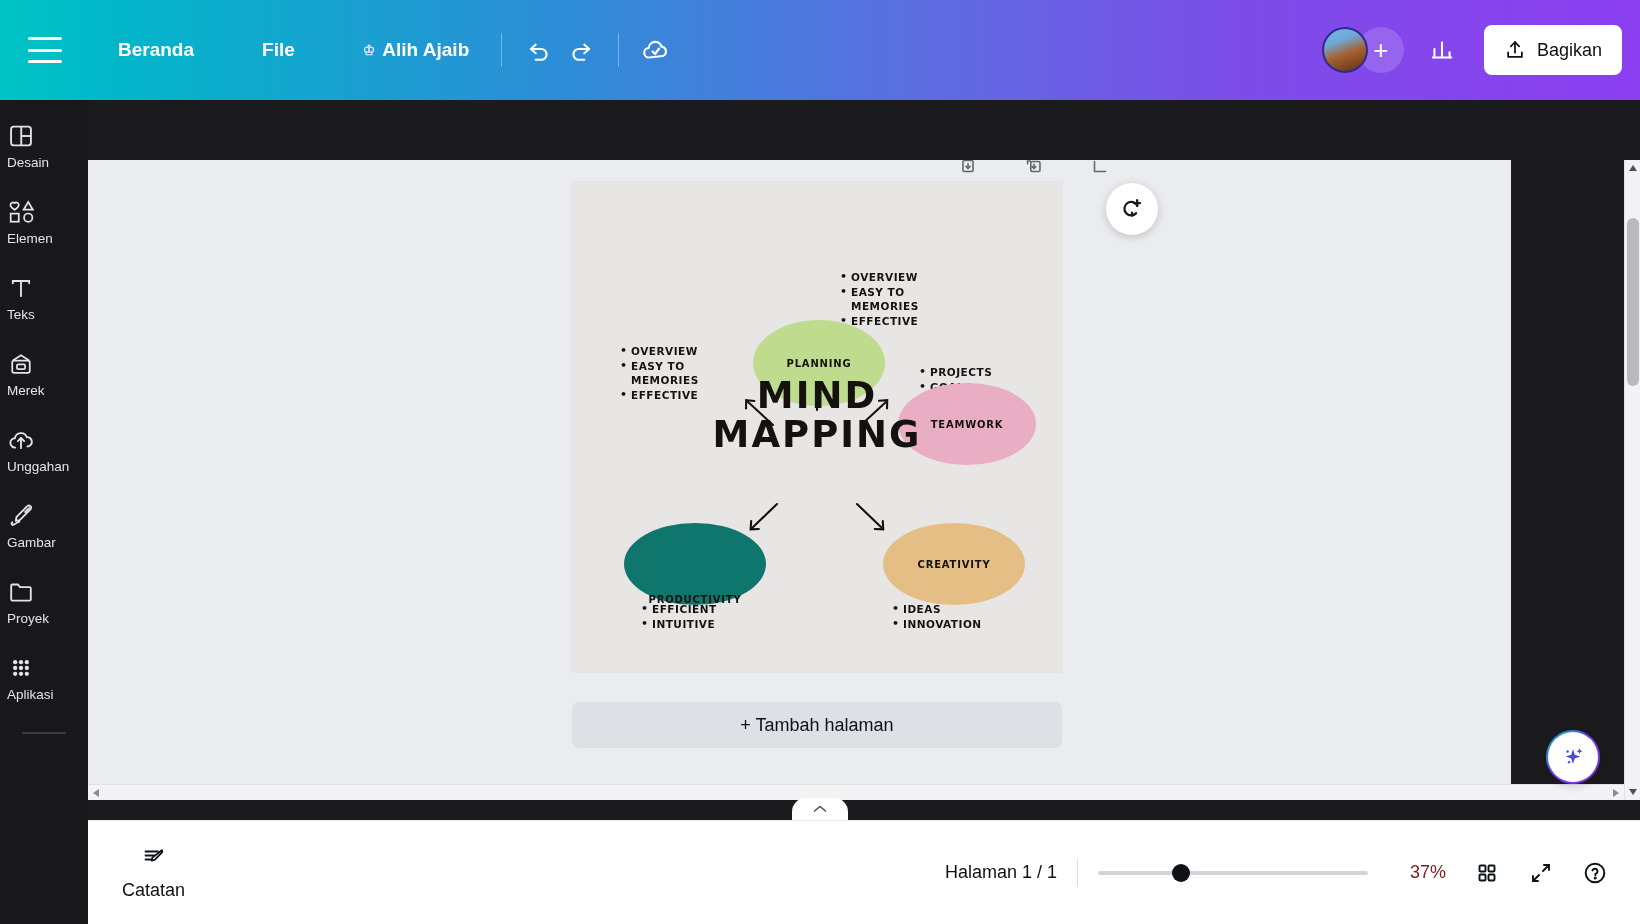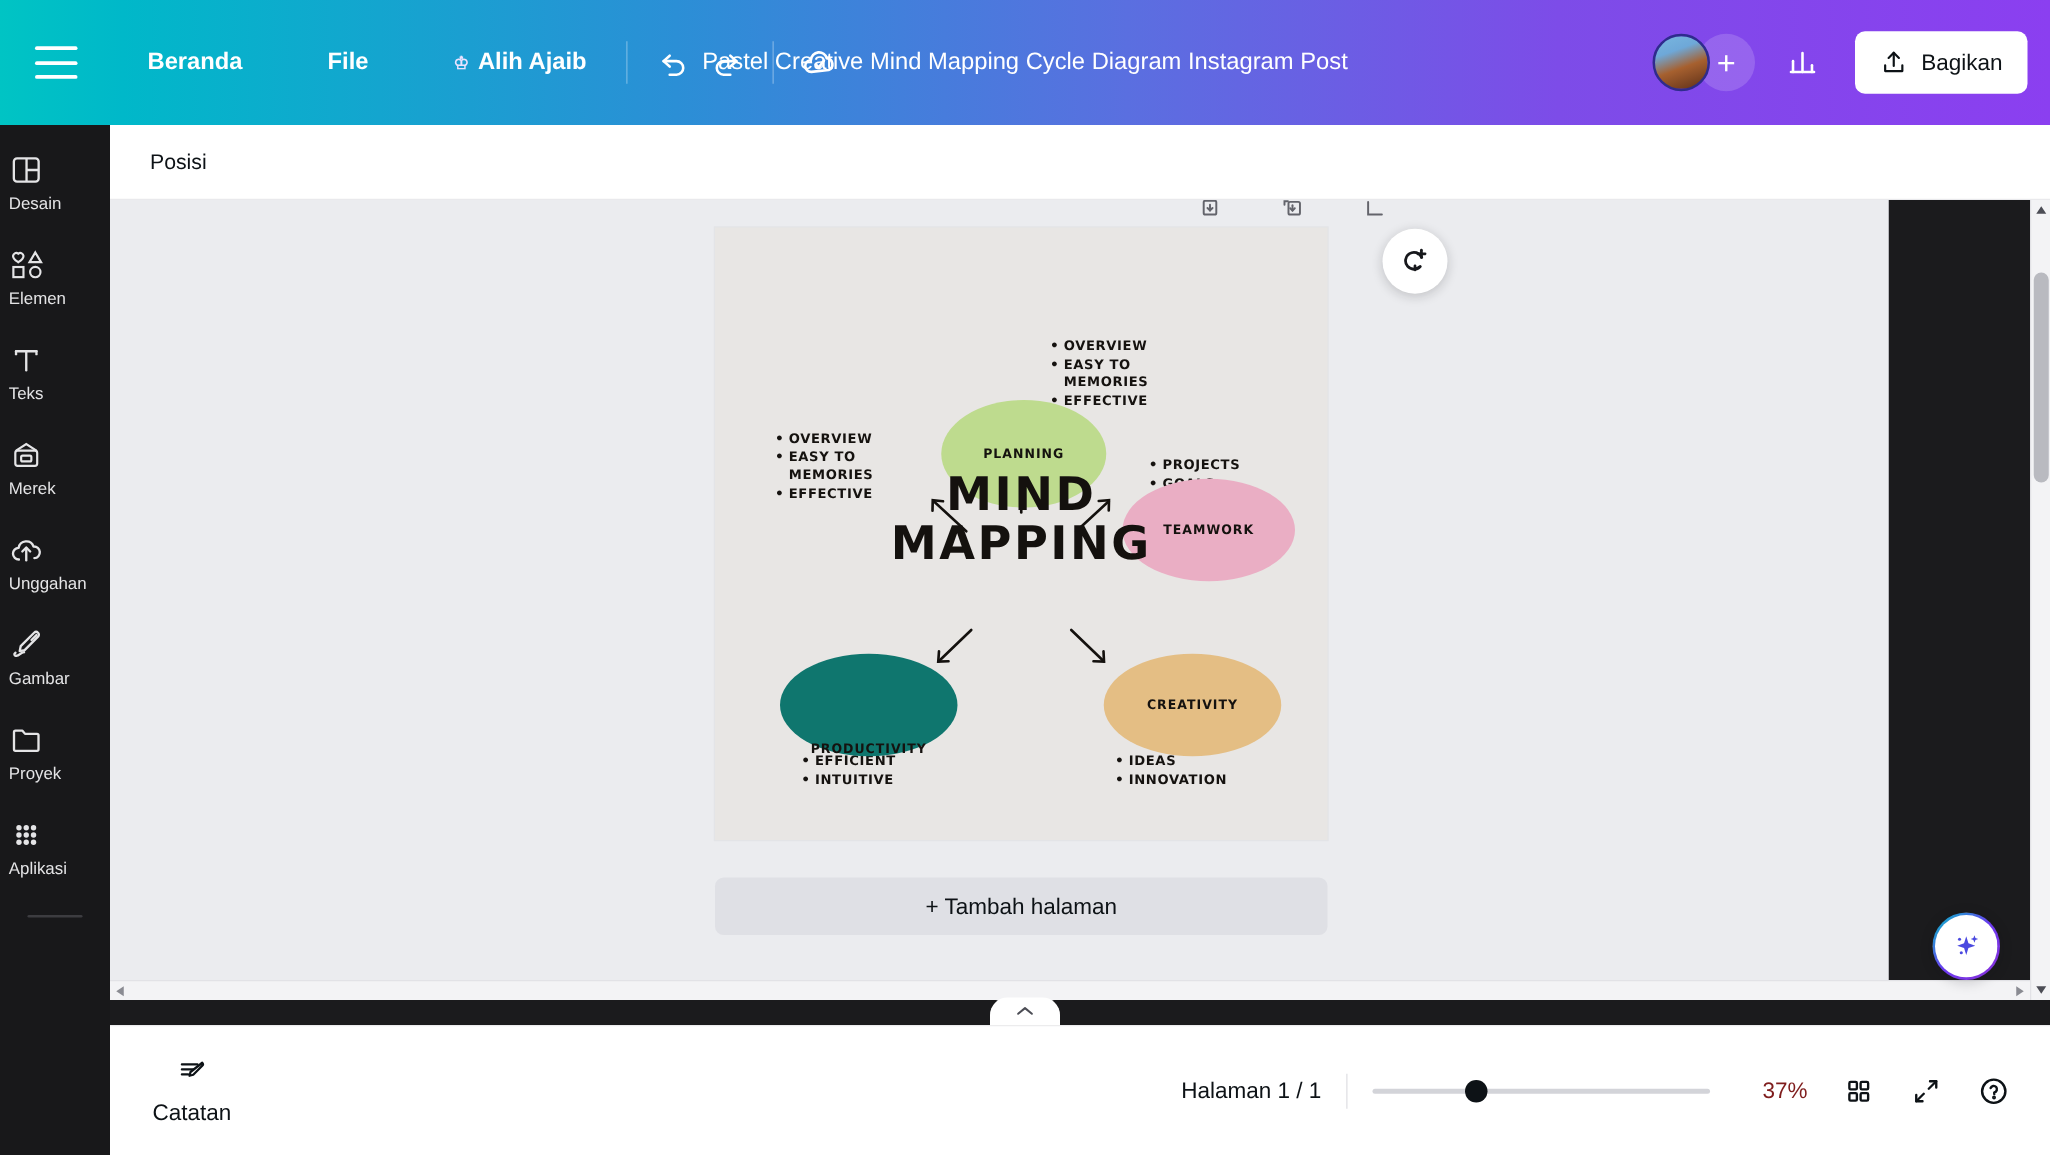--- a/index.html
+++ b/index.html
@@ -308,21 +308,20 @@
 
     <div class="divider-v"></div>
 
     <div class="icon-btn">
       <svg width="30" height="30" viewBox="0 0 24 24" fill="none" stroke="#ffffff" stroke-width="1.7" stroke-linecap="round" stroke-linejoin="round">
         <path d="M6.5 18 a3.8 3.8 0 0 1 -.3 -7.6 A5.2 5.2 0 0 1 16.4 9.3 a3.9 3.9 0 0 1 1.1 7.5 z"></path>
         <path d="M9.3 13.2 l1.9 2 3.3 -4.4"></path>
       </svg>
     </div>
 
-    <div class="doc-title">Pastel Creative Mind Mapping Cycle Diagram Instagram Post</div>
 
     <div class="right-cluster">
       <div class="avatar"></div>
       <div class="add-people">
         <span>+</span>
       </div>
       <div class="chart-btn">
         <svg width="26" height="26" viewBox="0 0 24 24" fill="none" stroke="#ffffff" stroke-width="1.9" stroke-linecap="round">
           <path d="M5 19 V11"></path>
             <path d="M12 19 V5"></path>
@@ -418,23 +417,20 @@
         <circle cx="7" cy="17" r="1.85"></circle>
           <circle cx="12" cy="17" r="1.85"></circle>
           <circle cx="17" cy="17" r="1.85"></circle>
       </svg>
       <span class="rail-label">Aplikasi</span>
     </div>
 
     <div class="rail-sep"></div>
   </div>
 
-  <div class="subbar">
-    <div class="posisi-btn">Posisi</div>
-  </div>
 
   <div class="canvas-area">
 
     <div class="float-tools">
       <div class="float-tool">
         <svg width="22" height="22" viewBox="0 0 24 24" fill="none" stroke="#4c4d55" stroke-width="1.7" stroke-linecap="round">
           <rect x="6.5" y="5" width="11" height="12" rx="1.4"></rect>
           <path d="M12 8.5 V13.5"></path>
             <path d="M9.8 11.3 L12 13.5 L14.2 11.3"></path>
         </svg>

